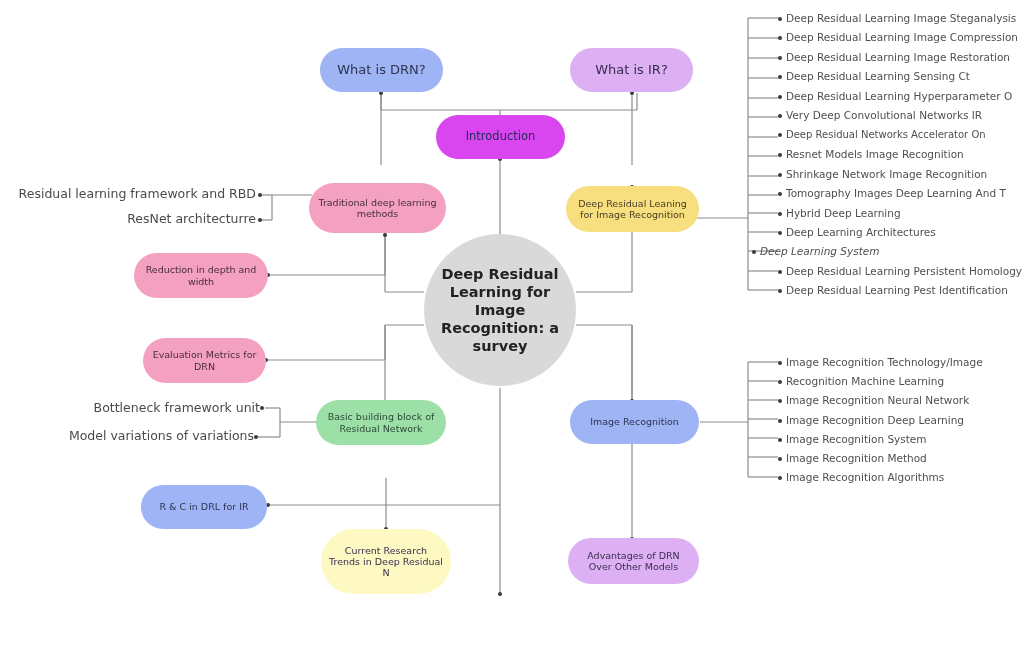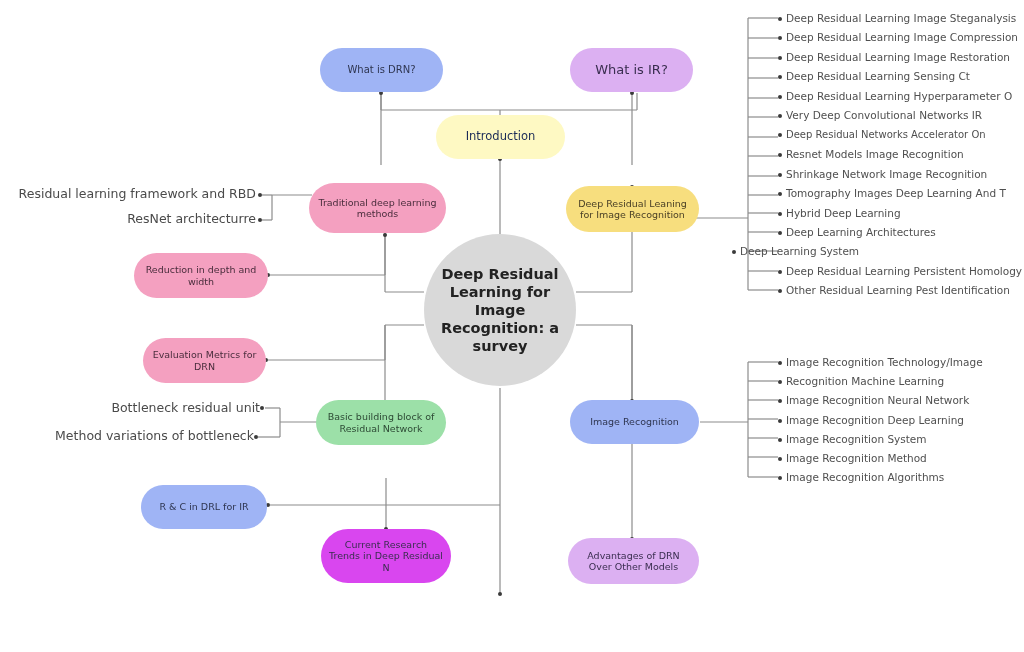--- a/index.html
+++ b/index.html
@@ -120,25 +120,25 @@
   <div class="dot" style="left:384px;top:527px;"></div>
   <div class="dot" style="left:498px;top:592px;"></div>
   <div class="dot" style="left:630px;top:185px;"></div>
   <div class="dot" style="left:630px;top:399px;"></div>
   <div class="dot" style="left:630px;top:537px;"></div>
 
   <div class="center-circle" style="left:424px;top:234px;width:152px;height:152px;font-size:14.5px;padding:0 16px;box-sizing:border-box;">
     <span>Deep Residual Learning for Image Recognition: a survey</span>
   </div>
 
-  <div class="node pill" style="left:436px;top:115px;width:129px;height:44px;background:#fef9c3;color:#1b2b57;font-size:11.5px;">
+  <div class="node pill" style="left:436px;top:115px;width:129px;height:44px;background:#d946ef;color:#1b2b57;font-size:11.5px;">
     <span>Introduction</span>
   </div>
 
-  <div class="node pill" style="left:320px;top:48px;width:123px;height:44px;background:#9fb4f5;color:#2e3550;font-size:10px;">
+  <div class="node pill" style="left:320px;top:48px;width:123px;height:44px;background:#9fb4f5;color:#2e3550;font-size:13px;">
     <span>What is DRN?</span>
   </div>
 
   <div class="node pill" style="left:570px;top:48px;width:123px;height:44px;background:#dcb0f2;color:#3a2e50;font-size:13px;">
     <span>What is IR?</span>
   </div>
 
   <div class="node pill" style="left:309px;top:183px;width:137px;height:50px;background:#f4a0c0;color:#4a2d3c;font-size:9.5px;">
     <span>Traditional deep learning methods</span>
   </div>
@@ -152,21 +152,21 @@
   </div>
 
   <div class="node pill" style="left:316px;top:400px;width:130px;height:45px;background:#9ce0a8;color:#2d4a35;font-size:9.5px;">
     <span>Basic building block of Residual Network</span>
   </div>
 
   <div class="node pill" style="left:141px;top:485px;width:126px;height:44px;background:#9fb4f5;color:#2e3550;font-size:9.5px;">
     <span>R &amp; C in DRL for IR</span>
   </div>
 
-  <div class="node pill" style="left:321px;top:529px;width:130px;height:54px;background:#d946ef;color:#3a2e50;font-size:9.5px;">
+  <div class="node pill" style="left:321px;top:529px;width:130px;height:65px;background:#fef9c3;color:#3a2e50;font-size:9.5px;">
     <span>Current Research Trends in Deep Residual N</span>
   </div>
 
   <div class="node pill" style="left:566px;top:186px;width:133px;height:46px;background:#f7de7e;color:#4a4026;font-size:9.5px;">
     <span>Deep Residual Leaning for Image Recognition</span>
   </div>
 
   <div class="node pill" style="left:570px;top:400px;width:129px;height:44px;background:#9fb4f5;color:#2e3550;font-size:9.5px;">
     <span>Image Recognition</span>
   </div>
@@ -178,43 +178,43 @@
 
   <div class="node plain" style="left:10px;top:185px;width:246px;height:18px;justify-content:flex-end;font-size:12.5px;">
     <span>Residual learning framework and RBD</span>
   </div>
 
   <div class="node plain" style="left:10px;top:210px;width:246px;height:18px;justify-content:flex-end;font-size:12.5px;">
     <span>ResNet architecturre</span>
   </div>
 
   <div class="node plain" style="left:10px;top:399px;width:250px;height:18px;justify-content:flex-end;font-size:12.5px;">
-    <span>Bottleneck residual unit</span>
+    <span>Bottleneck framework unit</span>
   </div>
 
   <div class="node plain" style="left:10px;top:427px;width:244px;height:18px;justify-content:flex-end;font-size:12.5px;">
-    <span>Method variations of bottleneck</span>
+    <span>Model variations of variations</span>
   </div>
 
   <div id="leaf-list-1">
       <div class="leaf" style="left: 778px; top: 11px; font-size: 10.5px; line-height: 14px;"><span style="display: inline-block; width: 4px; height: 4px; border-radius: 50%; background: rgb(58, 58, 58); vertical-align: middle; margin-right: 4px;"></span><span>Deep Residual Learning Image Steganalysis</span></div>
       <div class="leaf" style="left: 778px; top: 30.45px; font-size: 10.5px; line-height: 14px;"><span style="display: inline-block; width: 4px; height: 4px; border-radius: 50%; background: rgb(58, 58, 58); vertical-align: middle; margin-right: 4px;"></span><span>Deep Residual Learning Image Compression</span></div>
       <div class="leaf" style="left: 778px; top: 49.9px; font-size: 10.5px; line-height: 14px;"><span style="display: inline-block; width: 4px; height: 4px; border-radius: 50%; background: rgb(58, 58, 58); vertical-align: middle; margin-right: 4px;"></span><span>Deep Residual Learning Image Restoration</span></div>
       <div class="leaf" style="left: 778px; top: 69.35px; font-size: 10.5px; line-height: 14px;"><span style="display: inline-block; width: 4px; height: 4px; border-radius: 50%; background: rgb(58, 58, 58); vertical-align: middle; margin-right: 4px;"></span><span>Deep Residual Learning Sensing Ct</span></div>
       <div class="leaf" style="left: 778px; top: 88.8px; font-size: 10.5px; line-height: 14px;"><span style="display: inline-block; width: 4px; height: 4px; border-radius: 50%; background: rgb(58, 58, 58); vertical-align: middle; margin-right: 4px;"></span><span>Deep Residual Learning Hyperparameter O</span></div>
       <div class="leaf" style="left: 778px; top: 108.25px; font-size: 10.5px; line-height: 14px;"><span style="display: inline-block; width: 4px; height: 4px; border-radius: 50%; background: rgb(58, 58, 58); vertical-align: middle; margin-right: 4px;"></span><span>Very Deep Convolutional Networks IR</span></div>
       <div class="leaf" style="left: 778px; top: 127.7px; font-size: 10px; line-height: 14px;"><span style="display: inline-block; width: 4px; height: 4px; border-radius: 50%; background: rgb(58, 58, 58); vertical-align: middle; margin-right: 4px;"></span><span>Deep Residual Networks Accelerator On</span></div>
       <div class="leaf" style="left: 778px; top: 147.15px; font-size: 10.5px; line-height: 14px;"><span style="display: inline-block; width: 4px; height: 4px; border-radius: 50%; background: rgb(58, 58, 58); vertical-align: middle; margin-right: 4px;"></span><span>Resnet Models Image Recognition</span></div>
       <div class="leaf" style="left: 778px; top: 166.6px; font-size: 10.5px; line-height: 14px;"><span style="display: inline-block; width: 4px; height: 4px; border-radius: 50%; background: rgb(58, 58, 58); vertical-align: middle; margin-right: 4px;"></span><span>Shrinkage Network Image Recognition</span></div>
       <div class="leaf" style="left: 778px; top: 186.05px; font-size: 10.5px; line-height: 14px;"><span style="display: inline-block; width: 4px; height: 4px; border-radius: 50%; background: rgb(58, 58, 58); vertical-align: middle; margin-right: 4px;"></span><span>Tomography Images Deep Learning And T</span></div>
       <div class="leaf" style="left: 778px; top: 205.5px; font-size: 10.5px; line-height: 14px;"><span style="display: inline-block; width: 4px; height: 4px; border-radius: 50%; background: rgb(58, 58, 58); vertical-align: middle; margin-right: 4px;"></span><span>Hybrid Deep Learning</span></div>
       <div class="leaf" style="left: 778px; top: 224.95px; font-size: 10.5px; line-height: 14px;"><span style="display: inline-block; width: 4px; height: 4px; border-radius: 50%; background: rgb(58, 58, 58); vertical-align: middle; margin-right: 4px;"></span><span>Deep Learning Architectures</span></div>
-      <div class="leaf" style="left: 732px; top: 244.4px; font-size: 10.5px; line-height: 14px;"><span style="display: inline-block; width: 4px; height: 4px; border-radius: 50%; background: rgb(58, 58, 58); vertical-align: middle; margin-right: 4px;"></span><span>Deep Learning System</span></div>
+      <div class="leaf" style="left: 752px; top: 244.4px; font-size: 10.5px; line-height: 14px; font-style: italic;"><span style="display: inline-block; width: 4px; height: 4px; border-radius: 50%; background: rgb(58, 58, 58); vertical-align: middle; margin-right: 4px;"></span><span>Deep Learning System</span></div>
       <div class="leaf" style="left: 778px; top: 263.85px; font-size: 10.5px; line-height: 14px;"><span style="display: inline-block; width: 4px; height: 4px; border-radius: 50%; background: rgb(58, 58, 58); vertical-align: middle; margin-right: 4px;"></span><span>Deep Residual Learning Persistent Homology</span></div>
-      <div class="leaf" style="left: 778px; top: 283.3px; font-size: 10.5px; line-height: 14px;"><span style="display: inline-block; width: 4px; height: 4px; border-radius: 50%; background: rgb(58, 58, 58); vertical-align: middle; margin-right: 4px;"></span><span>Other Residual Learning Pest Identification</span></div>
+      <div class="leaf" style="left: 778px; top: 283.3px; font-size: 10.5px; line-height: 14px;"><span style="display: inline-block; width: 4px; height: 4px; border-radius: 50%; background: rgb(58, 58, 58); vertical-align: middle; margin-right: 4px;"></span><span>Deep Residual Learning Pest Identification</span></div>
     </div>
 
   <div id="leaf-list-2">
       <div class="leaf" style="left: 778px; top: 355px; font-size: 10.5px; line-height: 14px;"><span style="display: inline-block; width: 4px; height: 4px; border-radius: 50%; background: rgb(58, 58, 58); vertical-align: middle; margin-right: 4px;"></span><span>Image Recognition Technology/Image</span></div>
       <div class="leaf" style="left: 778px; top: 374.2px; font-size: 10.5px; line-height: 14px;"><span style="display: inline-block; width: 4px; height: 4px; border-radius: 50%; background: rgb(58, 58, 58); vertical-align: middle; margin-right: 4px;"></span><span>Recognition Machine Learning</span></div>
       <div class="leaf" style="left: 778px; top: 393.4px; font-size: 10.5px; line-height: 14px;"><span style="display: inline-block; width: 4px; height: 4px; border-radius: 50%; background: rgb(58, 58, 58); vertical-align: middle; margin-right: 4px;"></span><span>Image Recognition Neural Network</span></div>
       <div class="leaf" style="left: 778px; top: 412.6px; font-size: 10.5px; line-height: 14px;"><span style="display: inline-block; width: 4px; height: 4px; border-radius: 50%; background: rgb(58, 58, 58); vertical-align: middle; margin-right: 4px;"></span><span>Image Recognition Deep Learning</span></div>
       <div class="leaf" style="left: 778px; top: 431.8px; font-size: 10.5px; line-height: 14px;"><span style="display: inline-block; width: 4px; height: 4px; border-radius: 50%; background: rgb(58, 58, 58); vertical-align: middle; margin-right: 4px;"></span><span>Image Recognition System</span></div>
       <div class="leaf" style="left: 778px; top: 451px; font-size: 10.5px; line-height: 14px;"><span style="display: inline-block; width: 4px; height: 4px; border-radius: 50%; background: rgb(58, 58, 58); vertical-align: middle; margin-right: 4px;"></span><span>Image Recognition Method</span></div>
       <div class="leaf" style="left: 778px; top: 470.2px; font-size: 10.5px; line-height: 14px;"><span style="display: inline-block; width: 4px; height: 4px; border-radius: 50%; background: rgb(58, 58, 58); vertical-align: middle; margin-right: 4px;"></span><span>Image Recognition Algorithms</span></div>

